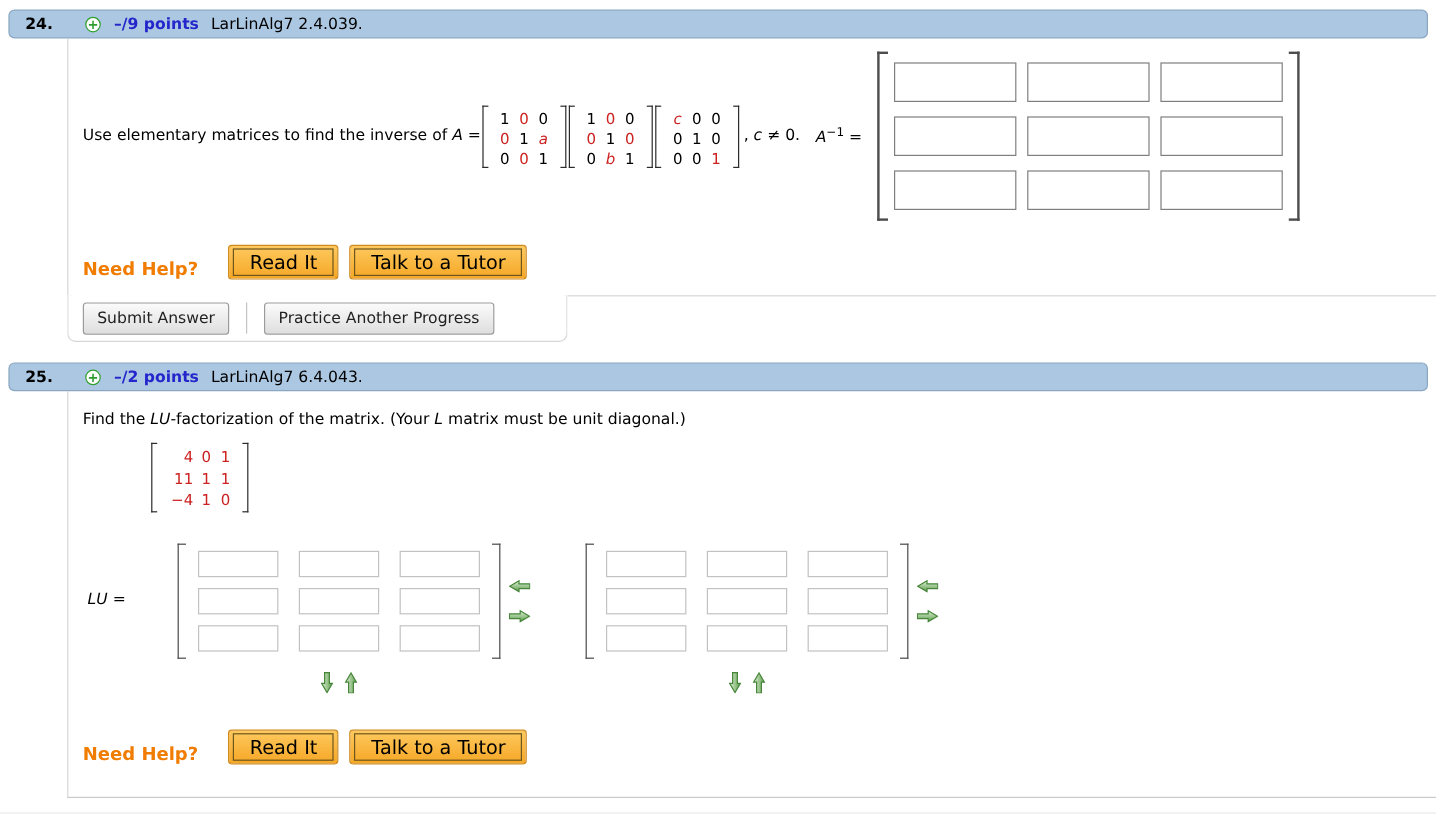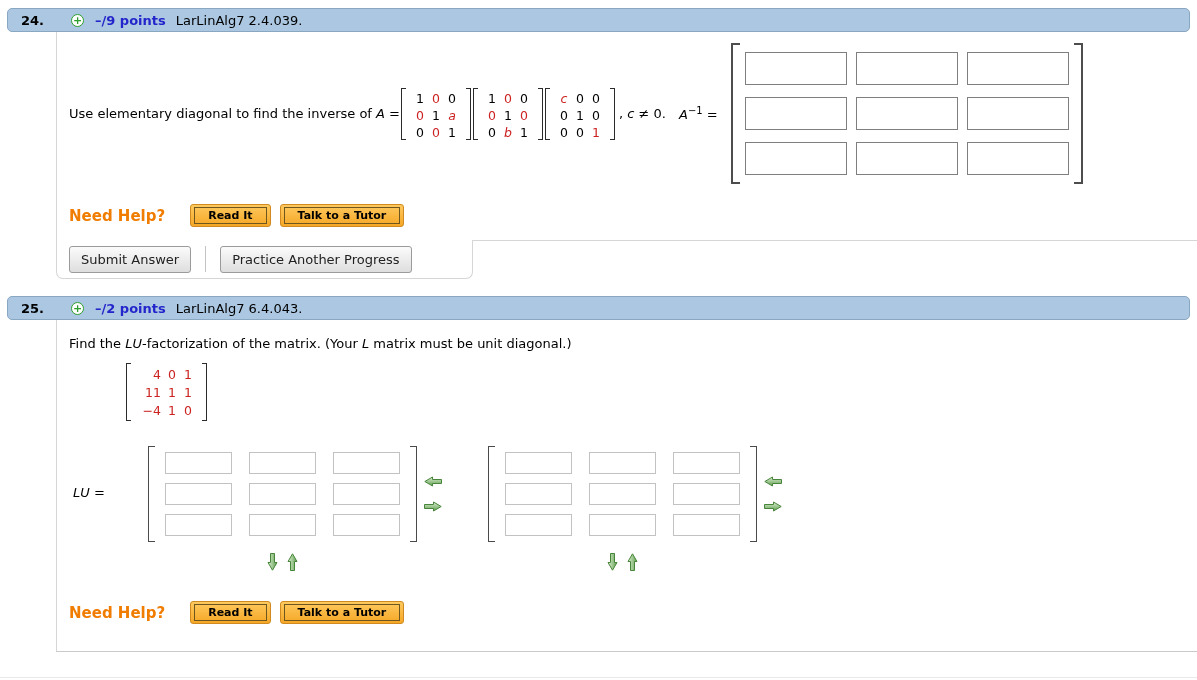--- a/index.html
+++ b/index.html
@@ -57,29 +57,29 @@
 
   
   .agrid { display:flex; align-items:stretch; margin-left:13px; }
   .ab { width:9px; }
   .ab-l { border:2px solid #4d4d4d; border-right:none; margin-right:5px; }
   .ab-r { border:2px solid #4d4d4d; border-left:none; margin-left:5px; }
   .agrid-boxes { display:grid; grid-template-columns:repeat(3,102px); gap:12px 9px; padding:9px 0; }
   input.abox { width:102px; height:33px; border:1px solid #7f7f7f; background:#fff; }
 
   
-  .need-row { display:flex; align-items:center; margin-top:20px; }
+  .need-row { display:flex; align-items:flex-end; margin-top:20px; }
   .need-label { color:#f07c00; font-weight:bold; font-size:15px; }
   .btn-orange {
     background:linear-gradient(#fec95e,#f5a726);
     border:1px solid #d08a1f; border-radius:3px; padding:2px 3px; cursor:pointer;
   }
   .btn-orange-inner {
     display:block; border:1px solid #6e561f; padding:1px 13px;
-    font-size:11px; font-weight:bold; color:#000; white-space:nowrap;
+    font-size:16px; font-weight:normal; color:#000; white-space:nowrap;
     font-family:"DejaVu Sans","Liberation Sans",sans-serif;
   }
   .ml25 { margin-left:25px; } .ml9 { margin-left:9px; }
 
   
   .qfooter { margin-left:56px; display:flex; align-items:flex-start; }
   .qtab {
     width:417px; height:39px;
     border:1px solid #d6d6d6; border-top:none; border-radius:0 0 7px 7px;
     padding-left:12px; display:flex; align-items:center;
@@ -136,21 +136,21 @@
 <div>
   <div class="qheader">
     <span class="qnum">24.</span>
     <span class="plus-icon">+</span>
     <span class="qpoints">–/9 points</span>
     <span class="qsource">LarLinAlg7 2.4.039.</span>
   </div>
 
   <div class="qmain qmain24">
     <div class="row-main">
-      <span><span>Use elementary diagonal to find the inverse of </span><span class="it">A</span><span> = </span></span>
+      <span><span>Use elementary matrices to find the inverse of </span><span class="it">A</span><span> = </span></span>
 
       <span class="m h52">
         <span class="mb mb-l"></span>
         <span class="m-rows">
           <span class="m-row">
               <span class="m-cell">1</span>
               <span class="m-cell red">0</span>
               <span class="m-cell">0</span>
             </span>
           <span class="m-row">

